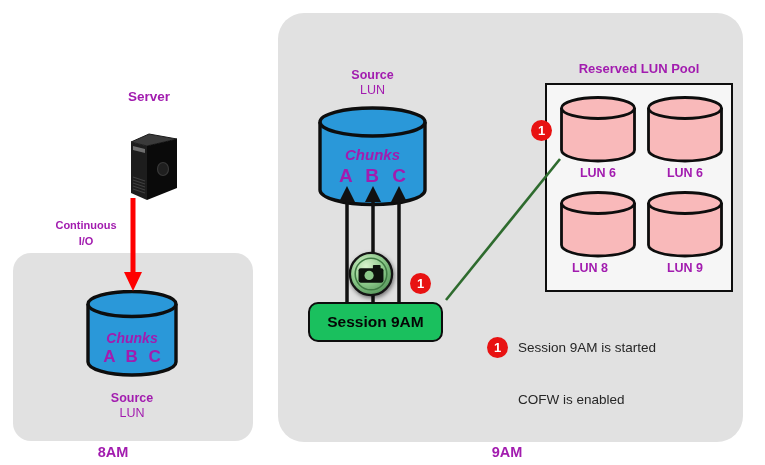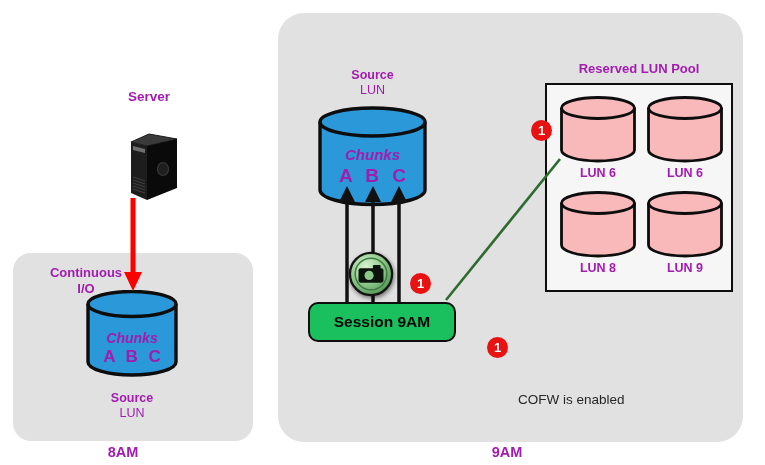--- a/index.html
+++ b/index.html
@@ -10,29 +10,29 @@
   }
   .abs { position: absolute; }
 
   
   .panel { background: var(--panel-gray, #e1e1e1); }
   .panel-left  { left: 13px;  top: 253px; width: 240px; height: 188px; border-radius: 18px; }
   .panel-right { left: 278px; top: 13px;  width: 465px; height: 429px; border-radius: 26px; }
 
   
   .lbl { text-align: center; color: #a21caf; }
-  .two-line { line-height: 16px; font-size: 13px; margin-top: 48px; }
+  .two-line { line-height: 16px; font-size: 11px; }
   .prod-label { left: 94px; top: 88px; width: 110px; line-height: 17px; font-size: 13.5px; font-weight: 700; }
   .cio-label { left: 36px; top: 217px; width: 100px; font-weight: 700; }
   .srclun-label-left  { left: 86px;  top: 391px; width: 92px;  line-height: 15px; font-size: 12.5px; }
   .srclun-label-right { left: 318px; top: 68px;  width: 109px; line-height: 15px; font-size: 12.5px; }
   .srclun-label .l1 { font-weight: 600; }
   .srclun-label .l2 { font-weight: 400; }
   .time-label { font-size: 14.5px; font-weight: 700; width: 60px; }
-  .time-8am { left: 93px;  top: 444px; }
+  .time-8am { left: 83px;  top: 444px; }
   .time-9am { left: 477px; top: 444px; }
 
   
   .cyl svg { display: block; }
   .cyl-blue path, .cyl-blue ellipse { fill: var(--cylinder-blue, #2a98d9); stroke: #0d0d0d; stroke-width: 3.4px; }
   .cyl-pink path, .cyl-pink ellipse { fill: var(--lun-pink, #f9b9ba); stroke: #0d0d0d; stroke-width: 2.8px; }
   .chunks-title { font-weight: 700; font-style: italic; }
   .chunks-letters { font-weight: 700; }
   .cyl-right .chunks-title   { left: 0; top: 40px; width: 109px; font-size: 15px; }
   .cyl-right .chunks-letters { left: 0; top: 59px; width: 109px; font-size: 19px; word-spacing: 8px; }
@@ -42,21 +42,21 @@
   
   .pool-box {
     left: 545px; top: 83px; width: 188px; height: 209px;
     background: var(--pool-bg, #f6f6f6); border: 2.2px solid #0d0d0d; box-sizing: border-box;
   }
   .pool-title { left: 545px; top: 61px; width: 188px; font-size: 13px; font-weight: 700; }
   .lun-label { width: 76px; font-size: 12.5px; font-weight: 700; }
 
   
   .session-box {
-    left: 308px; top: 302px; width: 148px; height: 40px;
+    left: 308px; top: 302px; width: 135px; height: 40px;
     background: var(--session-green, #1ac05e); border: 2.5px solid #0d0d0d; border-radius: 10px;
     box-sizing: border-box; display: flex; align-items: center; justify-content: center;
     font-size: 15.5px; font-weight: 700; color: #050505;
   }
 
   
   .badge {
     width: 21px; height: 21px; border-radius: 50%;
     background: var(--badge-red, #e81212); color: #fff;
     display: flex; align-items: center; justify-content: center;
@@ -169,21 +169,21 @@
   </div>
   <div class="abs cyl cyl-pink" style="left:647px; top:191px;">
     <svg width="76" height="67" viewBox="0 0 76 67">
       <path d="M1.5,12 V54 a36.5,11 0 0 0 73,0 V12"></path>
         <ellipse cx="38" cy="12" rx="36.5" ry="10.5"></ellipse>
     </svg>
   </div>
 
   <div class="abs lbl lun-label" style="left:560px; top:166px;">LUN 6</div>
   <div class="abs lbl lun-label" style="left:647px; top:166px;">LUN 6</div>
-  <div class="abs lbl lun-label" style="left:560px; top:261px;">LUN 8</div>
+  <div class="abs lbl lun-label" style="left:532px; top:261px;text-align:right;">LUN 8</div>
   <div class="abs lbl lun-label" style="left:647px; top:261px;">LUN 9</div>
 
   <svg class="abs overlay" width="765" height="465" viewBox="0 0 765 465">
 
     <line class="arrow-red" x1="133" y1="198" x2="133" y2="275"></line>
     <polygon class="head-red" points="133,291 124,272 142,272"></polygon>
 
     <line class="line-green" x1="446" y1="300" x2="560" y2="159"></line>
 
     <line class="arrow-black" x1="347" y1="303" x2="347" y2="200"></line>
@@ -212,17 +212,18 @@
       <rect x="26" y="14.5" width="8" height="5" rx="1" fill="#0c120c"></rect>
       <rect x="11" y="18" width="26" height="15" rx="2.2" fill="#0c120c"></rect>
       <circle cx="22" cy="25.5" r="4.8" fill="#8cc98a"></circle>
     </svg>
   </div>
 
   <div class="abs badge badge-session">1</div>
   <div class="abs badge badge-pool">1</div>
   <div class="abs badge badge-legend">1</div>
 
+  <div class="abs legend-line legend-1">Session 9AM is started</div>
   <div class="abs legend-line legend-3">COFW is enabled</div>
 
   <div class="abs lbl time-label time-9am">9AM</div>
 
 </div>
 
 </body></html>

